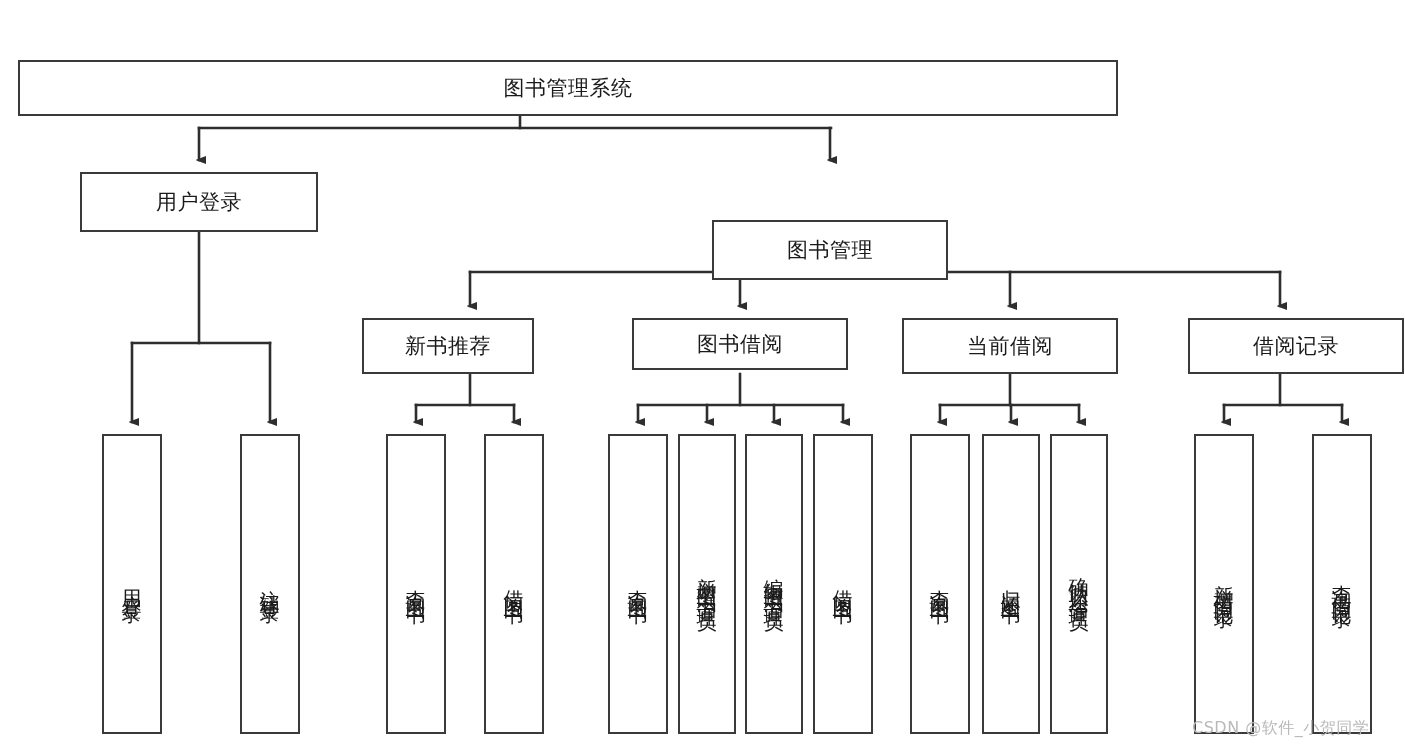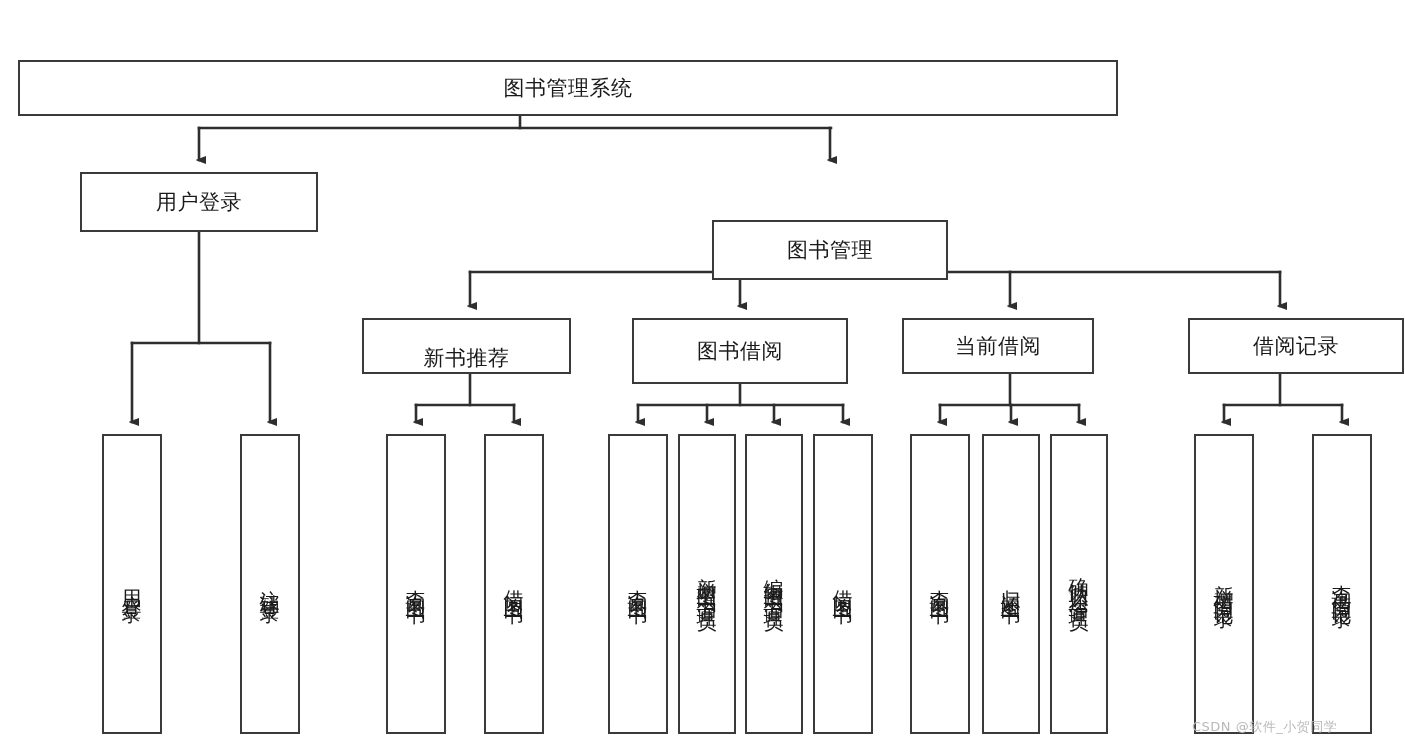--- a/index.html
+++ b/index.html
@@ -54,21 +54,21 @@
     letter-spacing: 5px;
     line-height: 1;
     white-space: nowrap;
     text-align: center;
   }
   .htext {
     white-space: nowrap;
   }
   .watermark {
     position: absolute;
-    font-size: 13px;
+    font-size: 16px;
     color: #b9b9b9;
     white-space: nowrap;
     letter-spacing: 0.5px;
   }
 </style>
 </head>
 <body>
 
 <div id="canvas">
 
@@ -126,27 +126,27 @@
     <span class="htext">图书管理系统</span>
   </div>
 
   <div class="node h" id="node-l2-0" style="left: 80px; top: 172px; width: 238px; height: 60px;">
     <span class="htext">用户登录</span>
   </div>
   <div class="node h" id="node-l2-1" style="left: 712px; top: 172px; width: 236px; height: 60px; margin-top: 48px;">
     <span class="htext">图书管理</span>
   </div>
 
-  <div class="node h" id="node-l3-0" style="left: 362px; top: 318px; width: 209px; height: 56px; align-items: flex-end;">
+  <div class="node h" id="node-l3-0" style="left: 362px; top: 318px; width: 172px; height: 56px;">
     <span class="htext">新书推荐</span>
   </div>
-  <div class="node h" id="node-l3-1" style="left: 632px; top: 318px; width: 216px; height: 66px; align-items: center;">
+  <div class="node h" id="node-l3-1" style="left: 632px; top: 318px; width: 216px; height: 52px; align-items: center;">
     <span class="htext">图书借阅</span>
   </div>
-  <div class="node h" id="node-l3-2" style="left: 902px; top: 318px; width: 192px; height: 56px;">
+  <div class="node h" id="node-l3-2" style="left: 902px; top: 318px; width: 216px; height: 56px;">
     <span class="htext">当前借阅</span>
   </div>
   <div class="node h" id="node-l3-3" style="left: 1172px; top: 318px; width: 216px; height: 56px; margin-left: 16px;">
     <span class="htext">借阅记录</span>
   </div>
 
   <div class="node v" id="node-leaf-0" style="left: 102px; top: 434px; width: 60px; height: 300px;">
     <span class="vtext">用户登录</span>
   </div>
   <div class="node v" id="node-leaf-1" style="left: 240px; top: 434px; width: 60px; height: 300px;">

